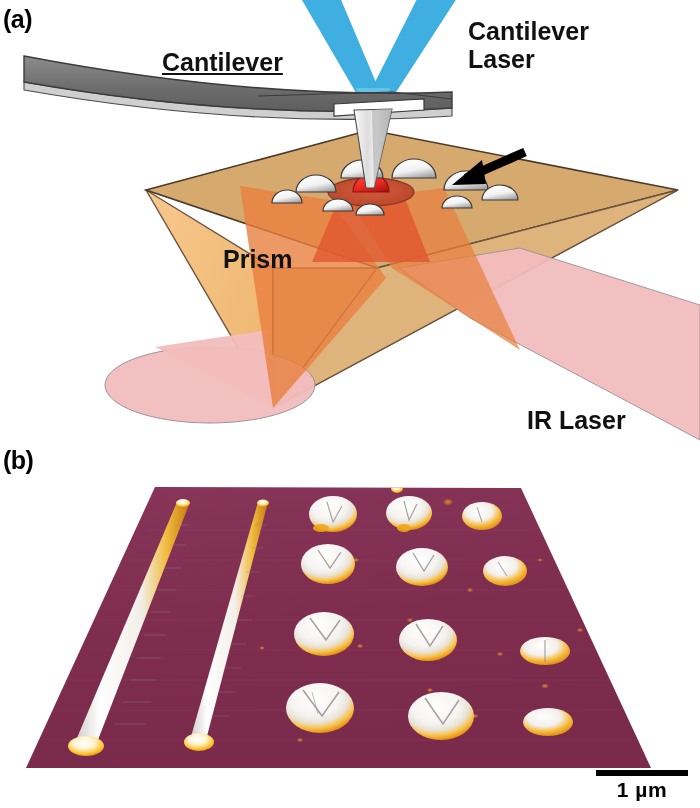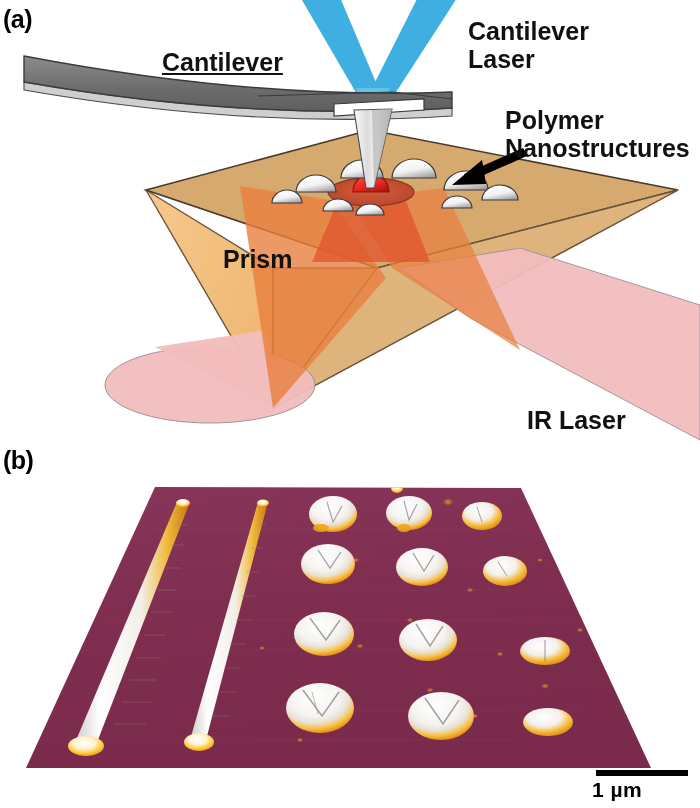--- a/index.html
+++ b/index.html
@@ -26,21 +26,21 @@
   #label-polymer{left:505px;top:106px;font-size:25px;}
   #label-prism{left:178px;top:245px;font-size:25px;margin-left:45px;}
   #label-ir-laser{left:527px;top:406px;font-size:25px;text-align:right;}
 
   #svg-a,#svg-b{position:absolute;left:0;top:0;}
   #svg-a{width:700px;height:455px;}
   #svg-b{left:0;top:440px;width:700px;height:368px;}
 
   #scalebar-wrap{
     position:absolute;left:592px;top:770px;width:100px;
-    text-align:left;
+    text-align:center;
   }
   #scalebar-line{
     width:92px;height:6px;background:#000;margin:0 auto 2px auto;
   }
   #scalebar-text{
     font-size:21px;font-weight:bold;color:#000;letter-spacing:0.5px;
   }
 </style>
 </head>
 <body>
@@ -151,22 +151,20 @@
     </g>
   </svg>
 
   <div class="panel-label" id="panel-a-label">(a)</div>
 
   <div class="diagram-label" id="label-cantilever">Cantilever</div>
 
   <div class="diagram-label" id="label-deflection-laser">Cantilever
 Laser</div>
 
-  <div class="diagram-label" id="label-polymer">Polymer
-Nanostructures</div>
 
   <div class="diagram-label" id="label-prism">Prism</div>
 
   <div class="diagram-label" id="label-ir-laser">IR Laser</div>
 
   <svg id="svg-b" viewBox="0 0 700 368">
     <defs>
       <clipPath id="clipPlane">
         <polygon points="155,47 521,48 651,328 26,328"></polygon>
       </clipPath>

